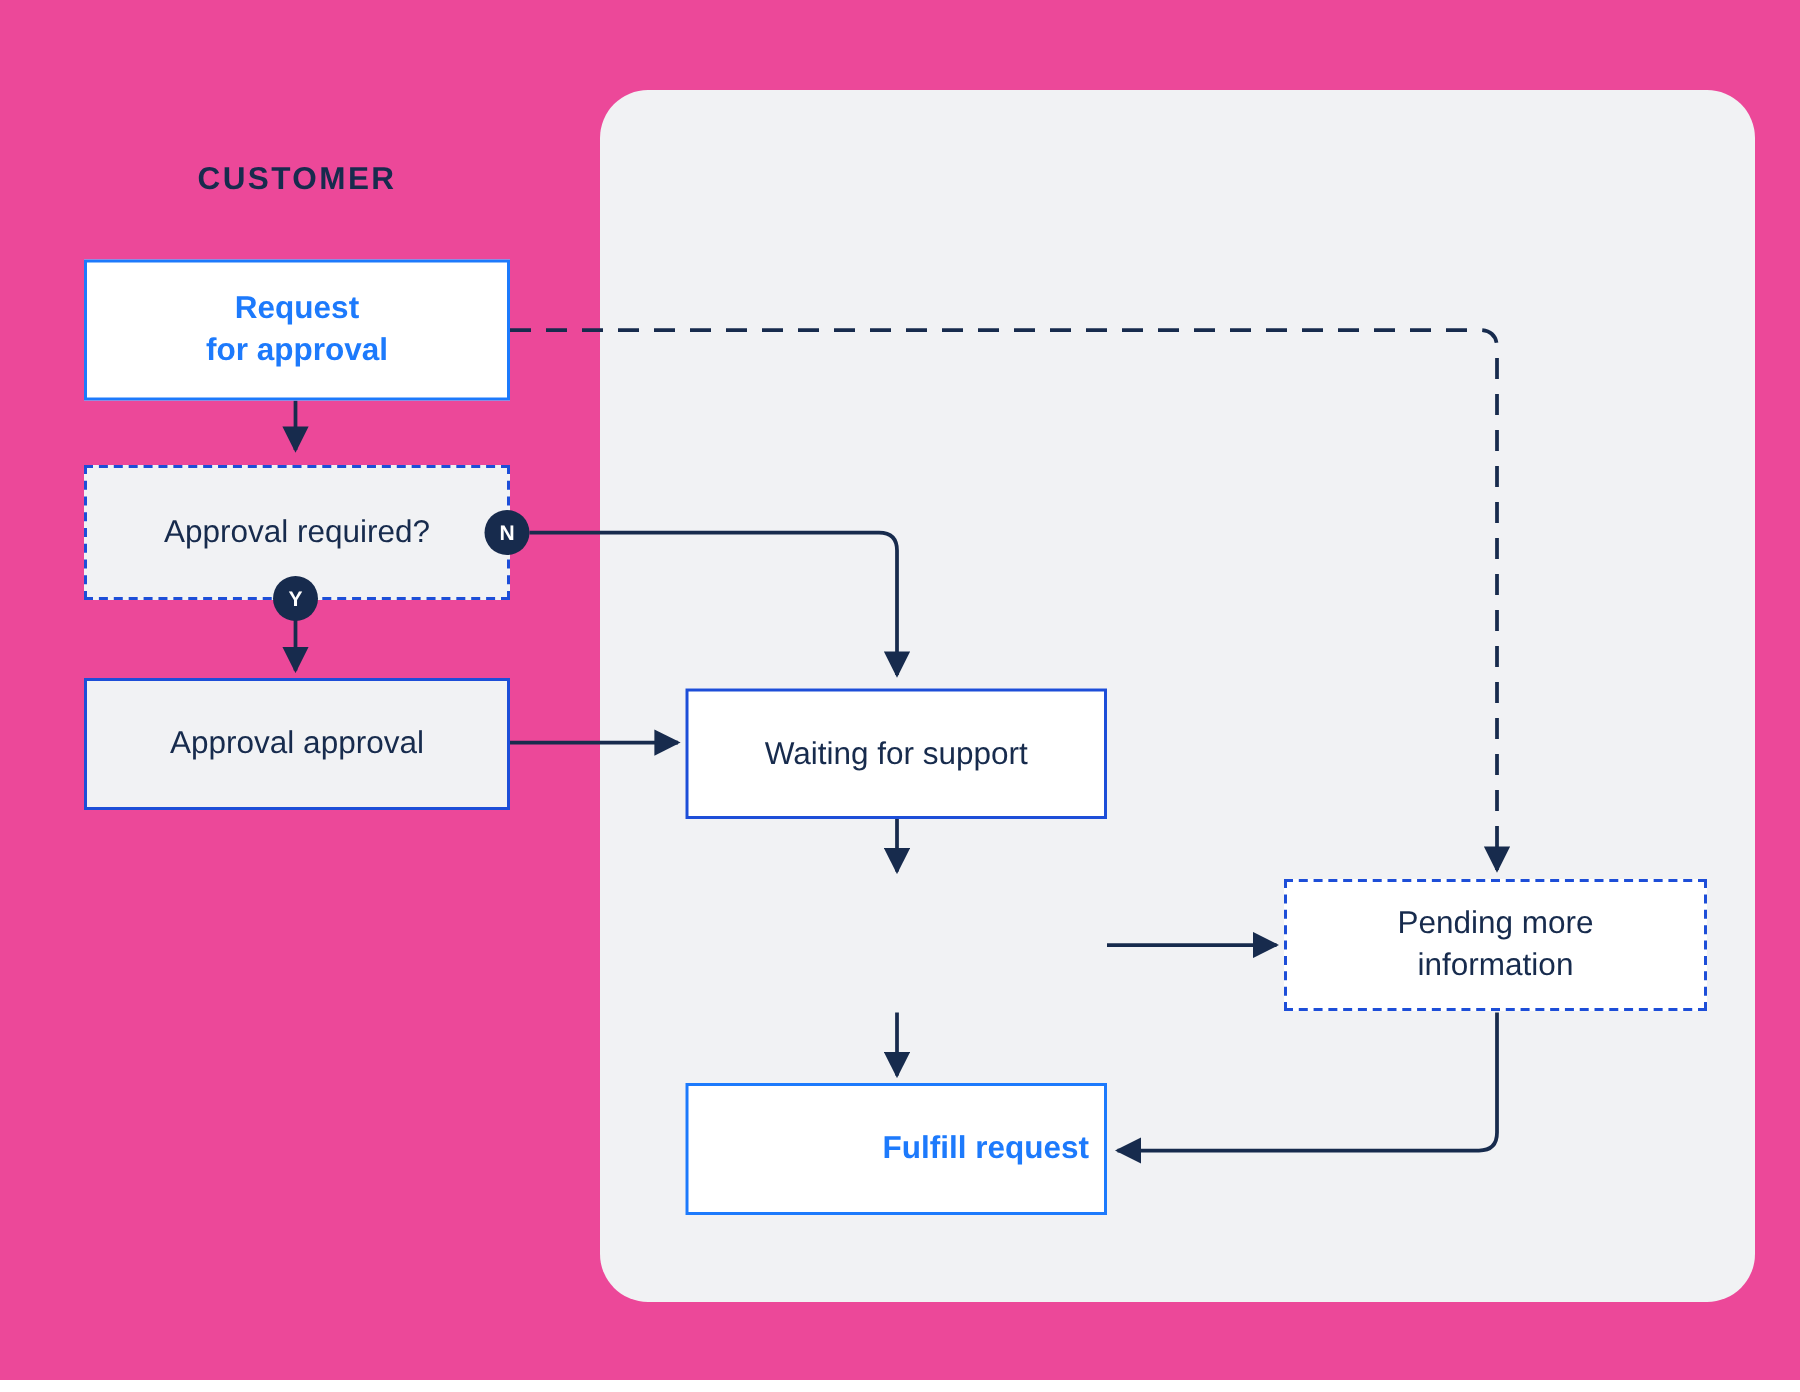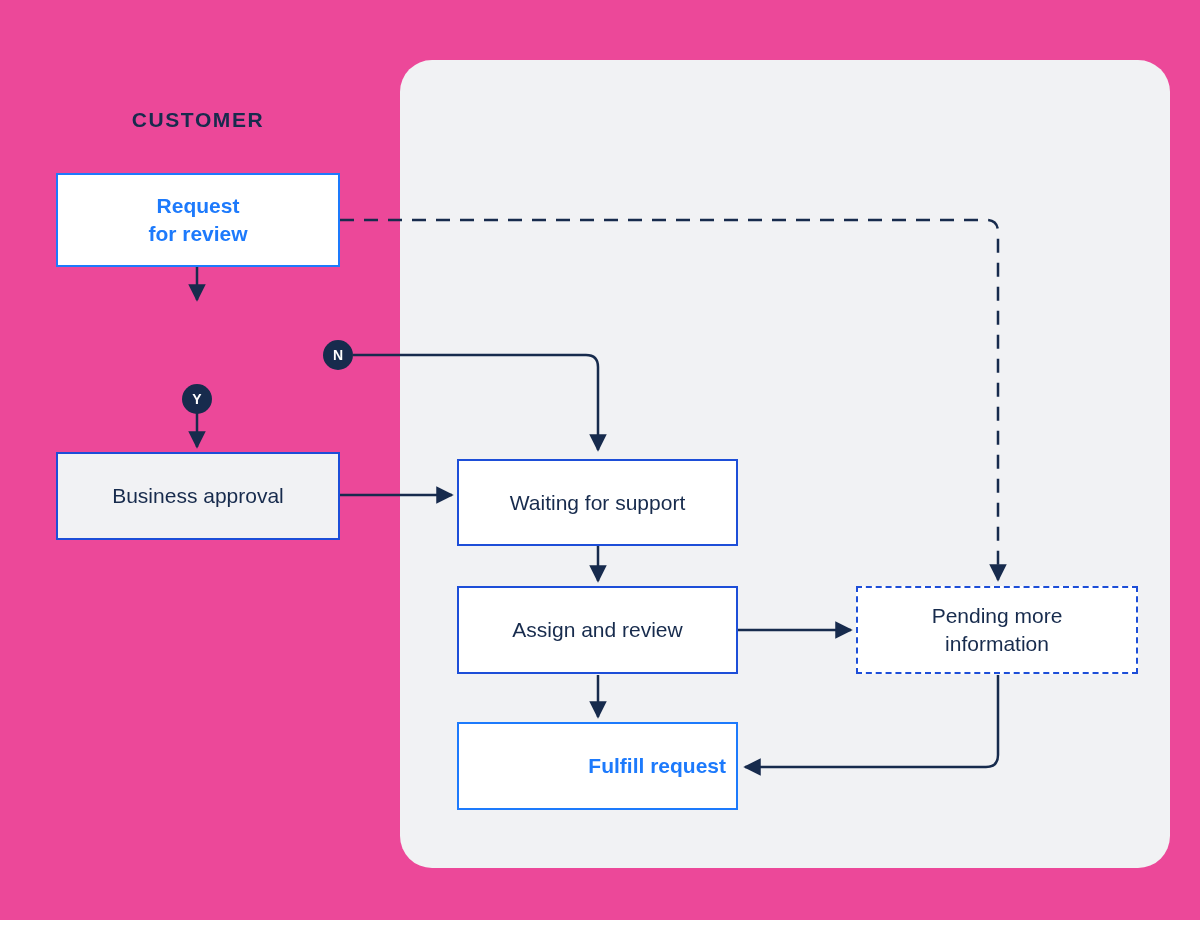--- a/index.html
+++ b/index.html
@@ -126,35 +126,35 @@
 
     <path d="M 738 630 L 851 630" fill="none" stroke="#172b4d" stroke-width="2.5" marker-end="url(#arrow)"></path>
 
     <path d="M 598 675 L 598 717" fill="none" stroke="#172b4d" stroke-width="2.5" marker-end="url(#arrow)"></path>
 
     <path d="M 998 675 L 998 755 Q 998 767 986 767 L 745 767" fill="none" stroke="#172b4d" stroke-width="2.5" marker-end="url(#arrow)"></path>
   </svg>
 
   <div class="node accent" style="left:56px; top:173px; width:284px; height:94px; flex-direction:column;">
     <span>Request</span>
-    <span>for review</span>
+    <span>for approval</span>
   </div>
 
+  <div class="node dashed filled" style="left:56px; top:310px; width:284px; height:90px;">
+    <span>Approval required?</span>
+  </div>
 
   <div class="node filled" style="left:56px; top:452px; width:284px; height:88px;">
-    <span>Business approval</span>
+    <span>Approval approval</span>
   </div>
 
   <div class="node" style="left:457px; top:459px; width:281px; height:87px;">
     <span>Waiting for support</span>
   </div>
 
-  <div class="node" style="left:457px; top:586px; width:281px; height:88px;">
-    <span>Assign and review</span>
-  </div>
 
   <div class="node dashed" style="left:856px; top:586px; width:282px; height:88px; flex-direction:column;">
     <span>Pending more</span>
     <span>information</span>
   </div>
 
   <div class="node accent" style="left:457px; top:722px; width:281px; height:88px;justify-content:flex-end;">
     <span>Fulfill request</span>
   </div>
 

